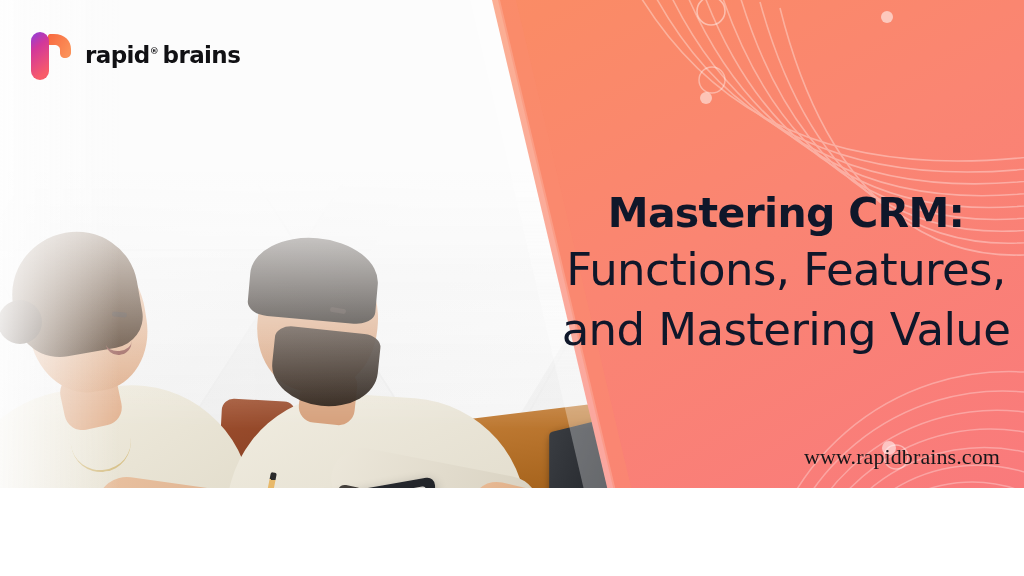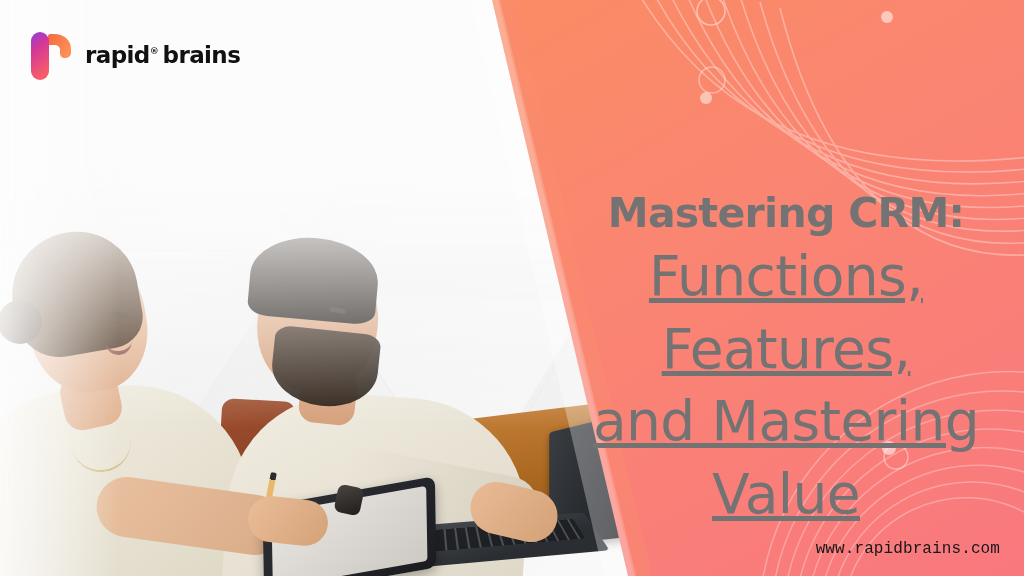--- a/index.html
+++ b/index.html
@@ -1,20 +1,20 @@
 <!DOCTYPE html>
 <html><head>
 <meta charset="utf-8">
 <style>
   html,body{margin:0;padding:0;background:#fff;}
   body{font-family:"Liberation Sans",sans-serif;}
 
   .banner{
     position:relative;
-    width:1024px;height:576px;
+    width:1024px;height:488px;
     overflow:hidden;
     background:#ffffff;
   }
 
   
   .left-panel{
     position:absolute;left:0;top:0;width:660px;height:576px;
     background:linear-gradient(135deg,#fbfbfb 0%,#f2f2f2 45%,#fafafa 100%);
     overflow:hidden;
   }
@@ -203,30 +203,30 @@
   .logo-line{
     font-family:"DejaVu Sans",sans-serif;
     font-weight:700;font-size:23px;letter-spacing:-.6px;color:#111114;
     position:relative;display:inline-block;
   }
   .reg{font-size:9px;vertical-align:super;font-weight:700;}
 
   
   .headline{
     position:absolute;left:560px;top:186px;width:452px;
-    text-align:center;color:#737373;
+    text-align:center;color:#0f172a;
     font-family:"DejaVu Sans",sans-serif;
   }
   .hl-1{font-size:41px;font-weight:700;letter-spacing:-.7px;line-height:1.32;}
-  .hl-2,.hl-3{font-size:55px;font-weight:400;letter-spacing:-.6px;line-height:1.32;text-decoration:underline;}
+  .hl-2,.hl-3{font-size:45px;font-weight:400;letter-spacing:-.6px;line-height:1.32;}
 
   .site-url{
     position:absolute;right:24px;bottom:18px;
-    font-family:Liberation Mono, monospace;
-    font-size:16px;font-weight:400;color:#17171a;letter-spacing:.1px;
+    font-family:Liberation Serif, serif;
+    font-size:22px;font-weight:400;color:#17171a;letter-spacing:.1px;
   }
 </style>
 </head>
 <body>
 
 <div class="banner">
 
   <div class="left-panel">
 
     <svg class="tri-pattern" viewBox="0 0 660 576" preserveAspectRatio="none">

